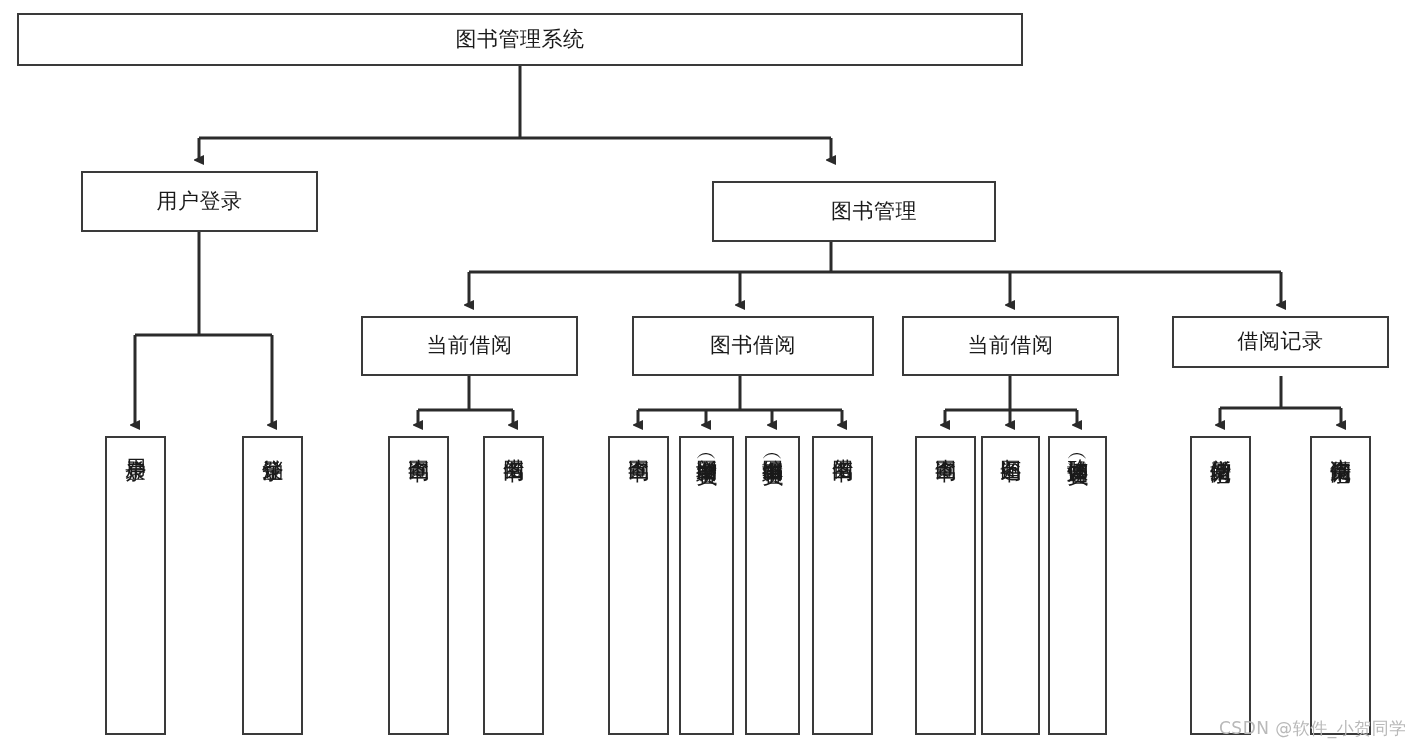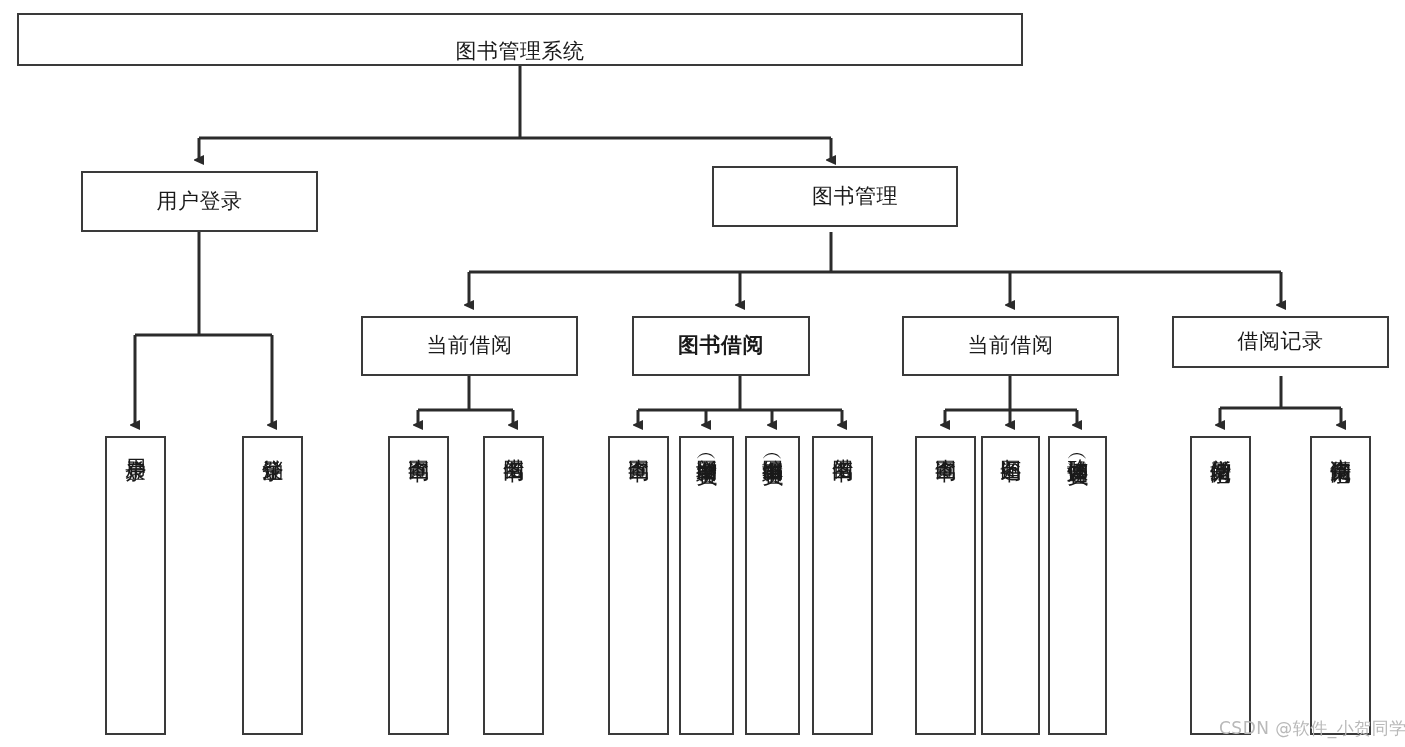--- a/index.html
+++ b/index.html
@@ -117,35 +117,35 @@
       <path d="M1010,410 L1010,425" marker-end="url(#arrow)"></path>
       <path d="M1077,410 L1077,425" marker-end="url(#arrow)"></path>
 
       <path d="M1281,376 L1281,408"></path>
       <path d="M1220,408 L1341,408"></path>
       <path d="M1220,408 L1220,425" marker-end="url(#arrow)"></path>
       <path d="M1341,408 L1341,425" marker-end="url(#arrow)"></path>
     </g>
   </svg>
 
-  <div class="node root horiz" style="left:17px; top:13px; width:1006px; height:53px;align-items:flex-end;">
+  <div class="node root horiz" style="left:17px; top:13px; width:1006px; height:53px;">
     <span class="label">图书管理系统</span>
   </div>
 
   <div class="node horiz" style="left:81px; top:171px; width:237px; height:61px;">
     <span class="label">用户登录</span>
   </div>
-  <div class="node horiz" style="left:712px; top:166px; width:246px; height:61px;padding-left:40px;">
+  <div class="node horiz" style="left:712px; top:181px; width:284px; height:61px;padding-left:40px;">
     <span class="label">图书管理</span>
   </div>
 
   <div class="node horiz" style="left:361px; top:316px; width:217px; height:60px;">
     <span class="label">当前借阅</span>
   </div>
-  <div class="node horiz" style="left:632px; top:316px; width:178px; height:60px;font-weight:bold;">
+  <div class="node horiz" style="left:632px; top:316px; width:242px; height:60px;">
     <span class="label">图书借阅</span>
   </div>
   <div class="node horiz" style="left:902px; top:316px; width:217px; height:60px;">
     <span class="label">当前借阅</span>
   </div>
   <div class="node horiz" style="left:1172px; top:316px; width:217px; height:52px;">
     <span class="label">借阅记录</span>
   </div>
 
   <div class="node vert" style="left:105px; top:436px; width:61px; height:299px;">

